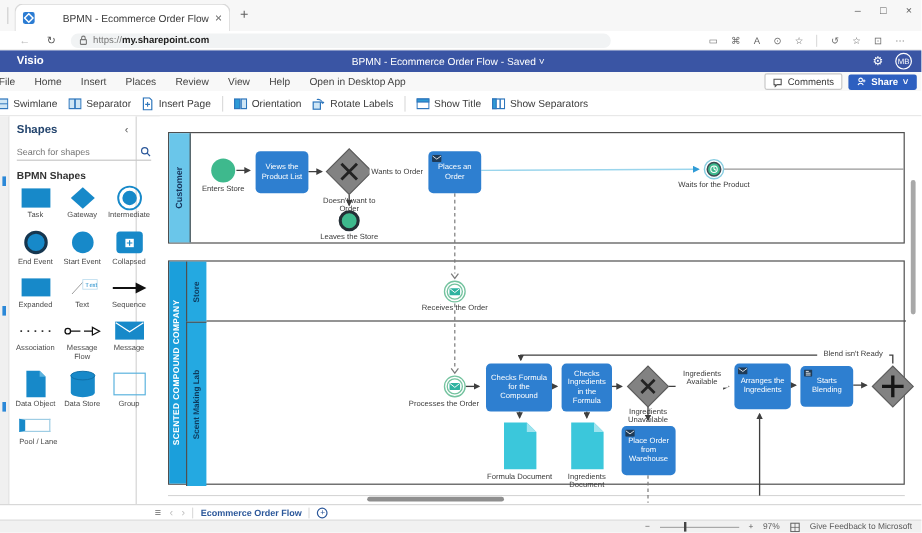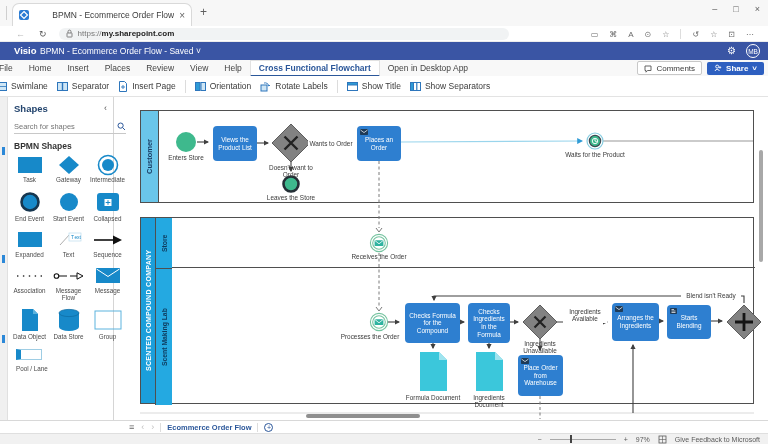--- a/index.html
+++ b/index.html
@@ -20,21 +20,21 @@
   .navicn.dark { color:#555; margin-left:14px; }
   .urlpill { margin-left:12px; width:450px; height:12px; background:#f1f3f4; border-radius:6px; display:flex; align-items:center; padding:0 7px; gap:5px; }
   .urltext { font-size:8px; color:#777; }
   .urltext b { color:#222; }
   .edgeicons { position:absolute; right:14px; top:29px; display:flex; gap:11px; font-size:8px; color:#6a6a6a; align-items:center; }
   .edgesep { width:1px; height:10px; background:#ddd; }
 
   
   .titlebar { left:0; top:42px; width:768px; height:18px; background:#3a55a4; color:#fff; }
   .tb-app { left:14px; top:3px; font-size:9.5px; font-weight:bold; }
-  .tb-doc { left:0; top:4px; width:707px; font-size:8.5px;padding-left:40px; }
+  .tb-doc { left:0; top:4px; width:707px; text-align:center; font-size:8.5px;padding-left:40px; }
   .tb-gear { right:32px; top:3px; font-size:10px; }
   .tb-avatar { right:8px; top:2px; width:14px; height:14px; border:1px solid #fff; border-radius:50%; font-size:6.5px; display:flex; align-items:center; justify-content:center; }
 
   
   .ribbon { left:0; top:60px; width:768px; height:16px; background:#f8f8f8; display:flex; align-items:center; }
   .rtabs { display:flex; align-items:center; margin-left:-9px; }
   .rtab { font-size:8.5px; color:#444; padding:2px 8px; white-space:nowrap; }
   .rtab.active { background:#fff; color:#2b579a; border:1px solid #e2e2e2; border-bottom:2px solid #2b579a; font-weight:bold; }
   .rright { position:absolute; right:4px; top:1px; display:flex; gap:5px; align-items:center; }
   .btn-comments { border:1px solid #c8c8c8; background:#fff; border-radius:2px; font-size:8px; color:#3b3b3b; padding:1.5px 6px; display:flex; gap:4px; align-items:flex-end; }
@@ -143,21 +143,20 @@
 
 <div class="abs ribbon">
   <div class="rtabs">
     <span class="rtab">File</span>
     <span class="rtab">Home</span>
     <span class="rtab">Insert</span>
     <span class="rtab">Places</span>
     <span class="rtab">Review</span>
     <span class="rtab">View</span>
     <span class="rtab">Help</span>
-    <span class="rtab active">Cross Functional Flowchart</span>
     <span class="rtab">Open in Desktop App</span>
   </div>
   <div class="rright">
     <span class="btn-comments">
       <svg width="8" height="8">
           <path d="M1 1 h6 v4.5 h-3.5 l-1.5 1.7 v-1.7 h-1 z" fill="none" stroke="#555" stroke-width="0.9"></path>
         </svg>
       <span>Comments</span>
     </span>
     <span class="btn-share">

